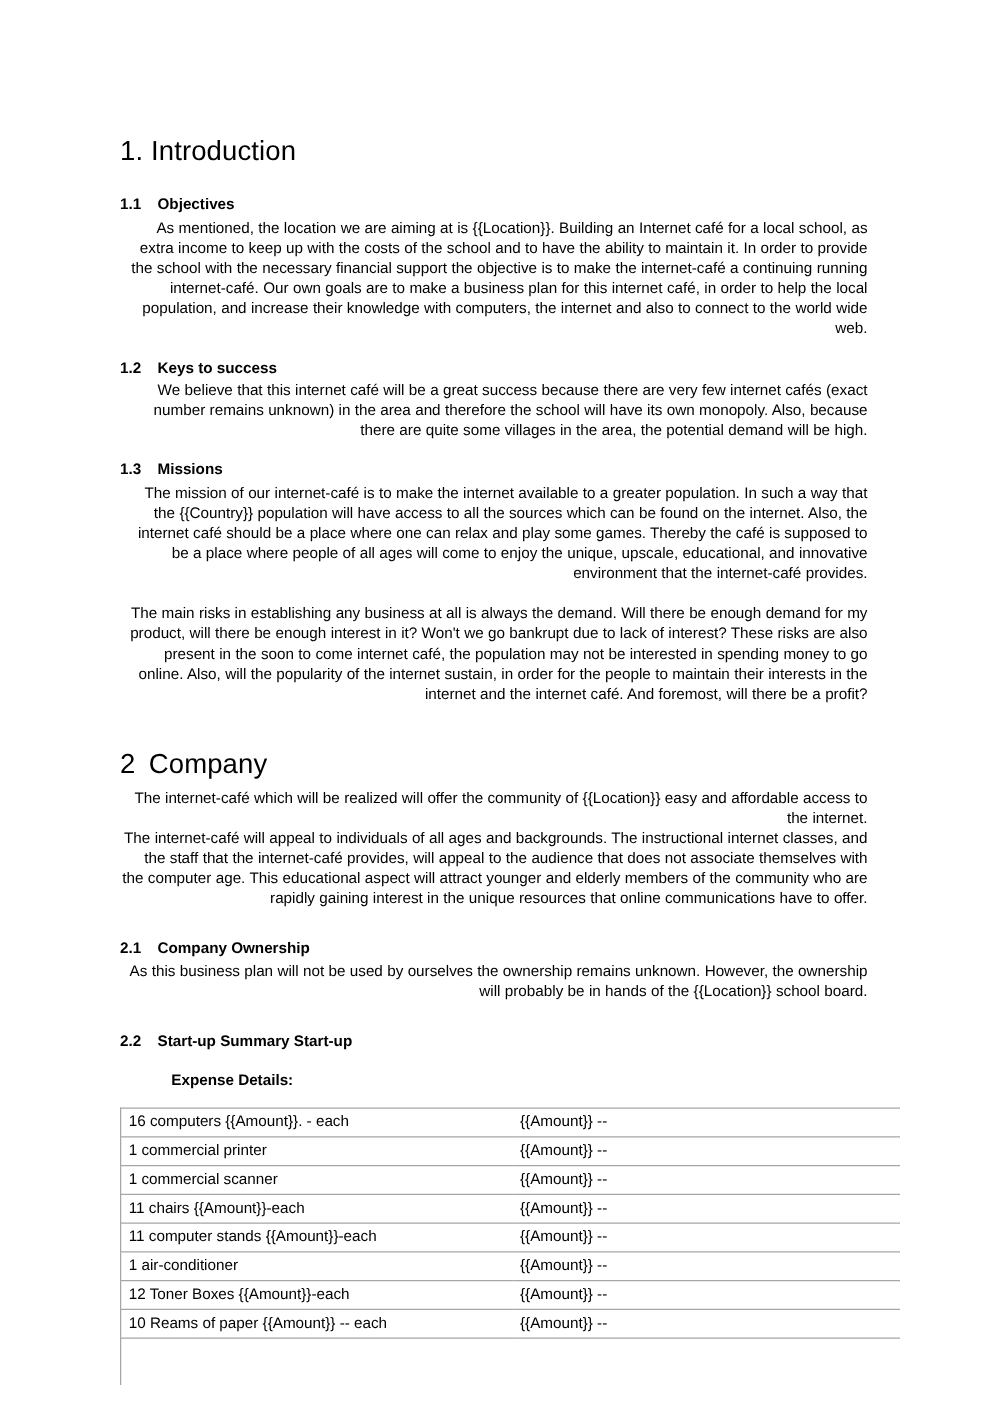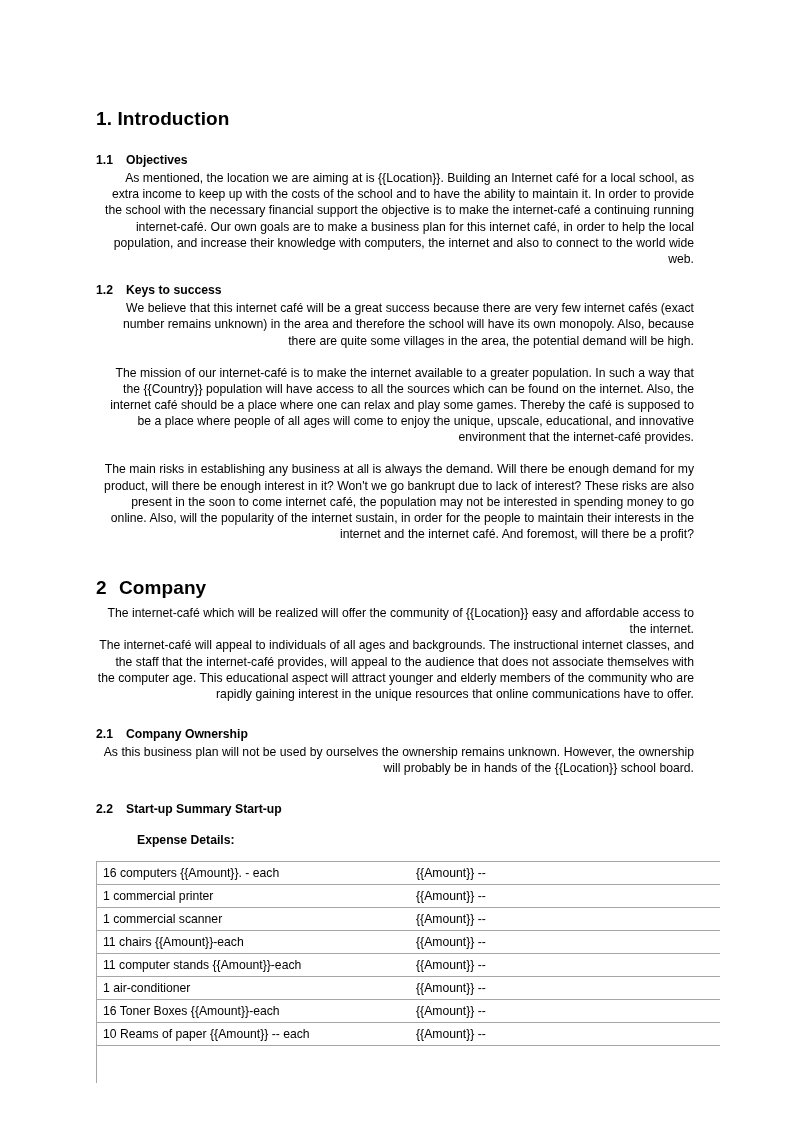--- a/index.html
+++ b/index.html
@@ -20,22 +20,22 @@
     height: 1122px;
     box-sizing: border-box;
     padding: 108px 95px 0 96px;
     background: #ffffff;
   }
   .content {
     width: 598px;
   }
 
   h1.doc-h1 {
-    font-size: 19px;
-    font-weight: bold;
+    font-size: 22px;
+    font-weight: normal;
     margin: 0 0 22px 0;
     line-height: 1.2;
     letter-spacing: 0.1px;
   }
   h1.doc-h1.second {
     margin-top: 0;
     margin-bottom: 5px;
   }
   .h1-row {
     display: flex;
@@ -131,20 +131,24 @@
       <span>Objectives</span>
     </h2>
     <p class="doc-p">As mentioned, the location we are aiming at is {{Location}}. Building an Internet café for a local school, as extra income to keep up with the costs of the school and to have the ability to maintain it. In order to provide the school with the necessary financial support the objective is to make the internet-café a continuing running internet-café. Our own goals are to make a business plan for this internet café, in order to help the local population, and increase their knowledge with computers, the internet and also to connect to the world wide web.</p>
 
     <h2 class="doc-h2">
       <span class="h2-num">1.2</span>
       <span>Keys to success</span>
     </h2>
     <p class="doc-p">We believe that this internet café will be a great success because there are very few internet cafés (exact number remains unknown) in the area and therefore the school will have its own monopoly. Also, because there are quite some villages in the area, the potential demand will be high.</p>
 
+    <h2 class="doc-h2">
+      <span class="h2-num">1.3</span>
+      <span>Missions</span>
+    </h2>
     <p class="doc-p">The mission of our internet-café is to make the internet available to a greater population. In such a way that the {{Country}} population will have access to all the sources which can be found on the internet. Also, the internet café should be a place where one can relax and play some games. Thereby the café is supposed to be a place where people of all ages will come to enjoy the unique, upscale, educational, and innovative environment that the internet-café provides.</p>
 
     <p class="doc-p">The main risks in establishing any business at all is always the demand. Will there be enough demand for my product, will there be enough interest in it? Won't we go bankrupt due to lack of interest? These risks are also present in the soon to come internet café, the population may not be interested in spending money to go online. Also, will the popularity of the internet sustain, in order for the people to maintain their interests in the internet and the internet café. And foremost, will there be a profit?</p>
 
     <div class="spacer-lg"></div>
 
     <h1 class="doc-h1 second">
       <span class="h1-row">
         <span class="h1-num">2</span>
         <span>Company</span>
@@ -192,21 +196,21 @@
         </tr>
         <tr>
           <td class="col-item">11 computer stands {{Amount}}-each</td>
           <td class="col-amount">{{Amount}} --</td>
         </tr>
         <tr>
           <td class="col-item">1 air-conditioner</td>
           <td class="col-amount">{{Amount}} --</td>
         </tr>
         <tr>
-          <td class="col-item">16 Toner Boxes {{Amount}}-each</td>
+          <td class="col-item">12 Toner Boxes {{Amount}}-each</td>
           <td class="col-amount">{{Amount}} --</td>
         </tr>
         <tr>
           <td class="col-item">10 Reams of paper {{Amount}} -- each</td>
           <td class="col-amount">{{Amount}} --</td>
         </tr>
         <tr class="empty-row">
           <td class="col-item"></td>
           <td class="col-amount"></td>
         </tr>

